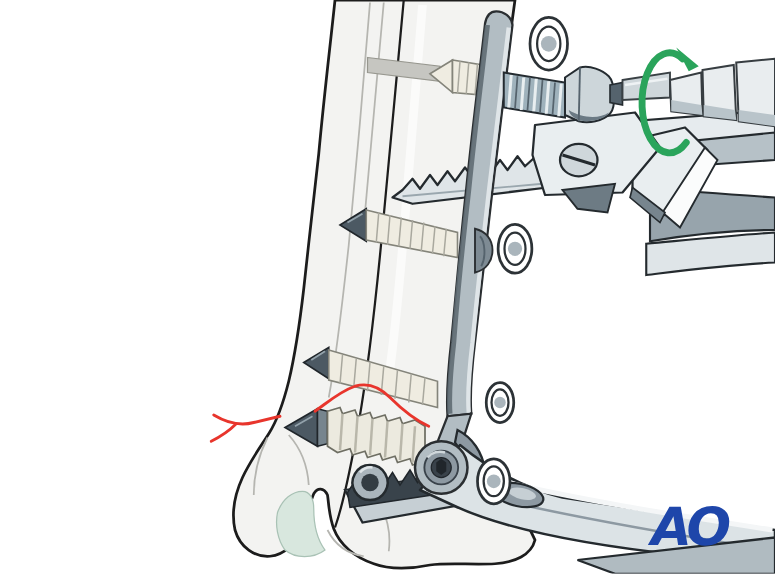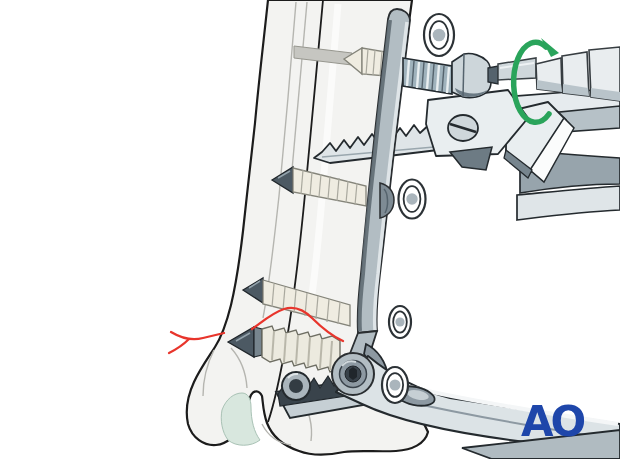--- a/index.html
+++ b/index.html
@@ -1,17 +1,17 @@
 <!DOCTYPE html>
 <html><head>
 <meta charset="utf-8">
 <style>
   html,body{margin:0;padding:0;background:#fff;}
   .stage{position:relative;width:620px;height:459px;background:#fff;overflow:hidden;
-         font-family:"DejaVu Sans","Liberation Sans",sans-serif;}
+         font-family:"DejaVu Sans","Liberation Sans",sans-serif;font-style:italic;}
   svg{display:block}
   text.ao{font-family:"DejaVu Sans","Liberation Sans",sans-serif;font-weight:bold;
           font-size:42px;letter-spacing:-3px;}
 </style>
 </head>
 <body>
 
 <div class="stage">
 <svg width="620" height="459" viewBox="0 0 620 459">
 

